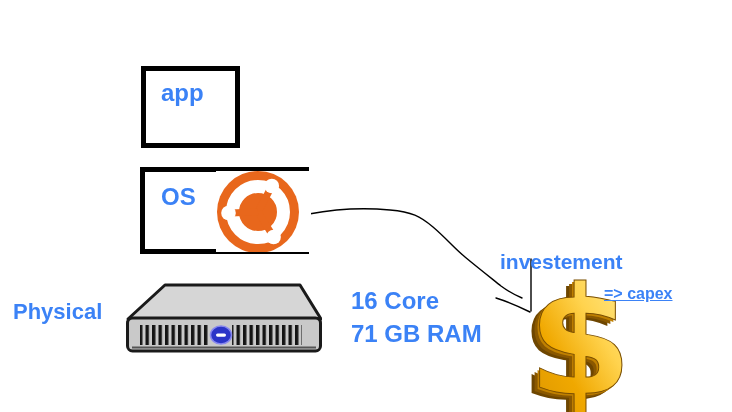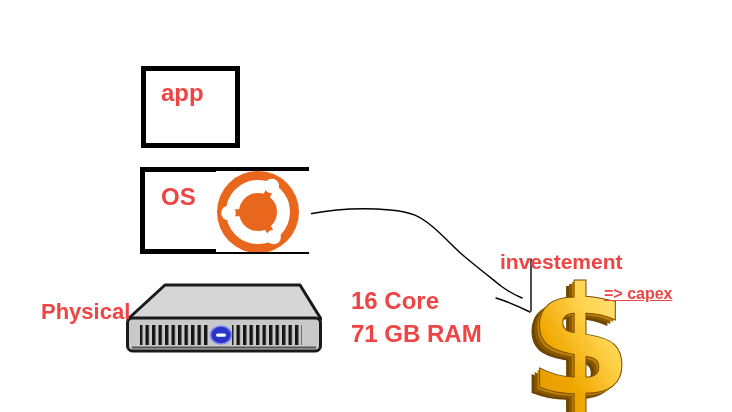--- a/index.html
+++ b/index.html
@@ -1,29 +1,29 @@
 <!DOCTYPE html>
 <html><head>
 <meta charset="utf-8">
 <style>
   html,body{margin:0;padding:0;background:#ffffff;}
   .canvas{
     position:relative;width:732px;height:412px;background:#ffffff;overflow:hidden;
-    font-family:"Liberation Sans",sans-serif;color:#ef4444;
+    font-family:"Liberation Sans",sans-serif;color:#3b82f6;
   }
   .abs{position:absolute;}
   .box{box-sizing:border-box;border:5px solid #000;background:#fff;}
   .app-box{left:141px;top:66px;width:99px;height:82px;}
   .os-box{left:140px;top:167px;width:169px;height:87px;}
   .box-label{display:block;font-weight:bold;font-size:24px;line-height:24px;}
   .app-box .box-label{padding:10px 0 0 15px;}
   .os-box .box-label{padding:13px 0 0 16px;}
   .ubuntu-wrap{left:216px;top:171px;width:95px;height:81px;background:#fff;z-index:2;}
   .connector{left:0;top:0;z-index:1;pointer-events:none;}
-  .phys-label{left:13px;top:294px;font-weight:bold;font-size:22px;line-height:35px;z-index:3;margin-left:28px;}
+  .phys-label{left:13px;top:294px;font-weight:bold;font-size:22px;line-height:35px;z-index:3;}
   .server-wrap{left:126px;top:283px;width:196px;height:75px;}
   .specs{left:351px;top:284px;font-weight:bold;font-size:24px;line-height:33px;z-index:3;}
   .invest-label{left:500px;top:250px;font-weight:bold;font-size:21px;line-height:24px;z-index:3;}
   .capex-label{left:604px;top:282px;font-weight:bold;font-size:16px;line-height:24px;z-index:3;text-decoration:underline;}
   .dollar-wrap{left:506px;top:270px;width:134px;height:142px;z-index:0;}
   .dollar-wrap text{font-family:"DejaVu Sans",sans-serif;font-weight:bold;font-size:150px;text-anchor:middle;}
 </style>
 </head>
 <body>
 

